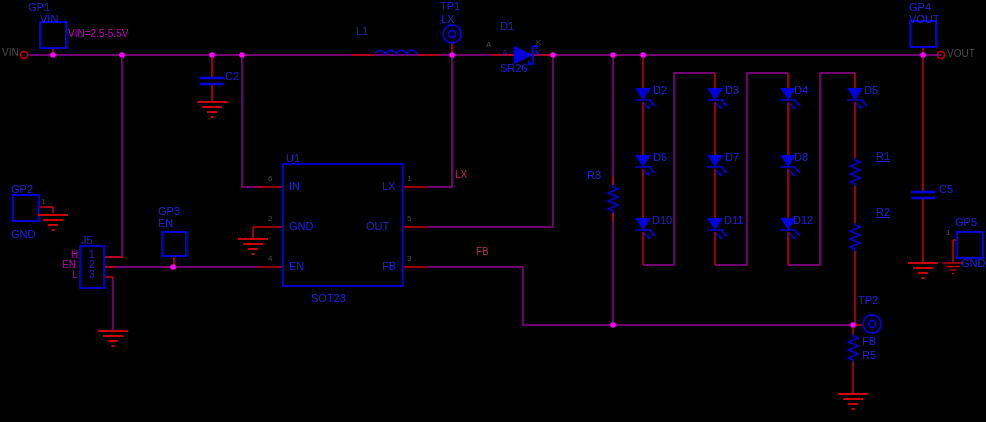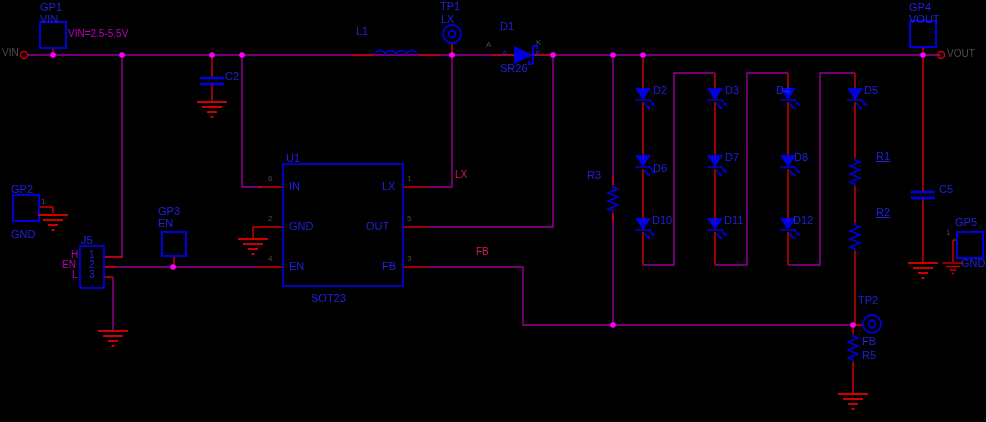--- a/index.html
+++ b/index.html
@@ -157,21 +157,21 @@
         <circle cx="643" cy="55" r="2.8"></circle>
     <circle cx="923" cy="55" r="2.8"></circle>
         <circle cx="173" cy="267" r="2.8"></circle>
     <circle cx="613" cy="325" r="2.8"></circle>
         <circle cx="853" cy="325" r="2.8"></circle>
   </g>
 </svg>
 
 <div class="lbl dim" style="left:2px;top:48px;font-size:10px">VIN</div>
 
-<div class="lbl" style="left:40px;top:1px">GP1</div>
+<div class="lbl" style="left:28px;top:1px">GP1</div>
 <div class="lbl" style="left:40px;top:13px">VIN</div>
 <div class="lbl mag sm" style="left:68px;top:28px">VIN=2.5-5.5V</div>
 
 <div class="lbl" style="left:356px;top:25px">L1</div>
 
 <div class="lbl" style="left:440px;top:0px">TP1</div>
 <div class="lbl" style="left:441px;top:13px">LX</div>
 
 <div class="lbl" style="left:500px;top:20px">D1</div>
 <div class="lbl dim" style="left:486px;top:40px">A</div>
@@ -212,23 +212,23 @@
 <div class="lbl" style="left:158px;top:205px">GP3</div>
 <div class="lbl" style="left:158px;top:217px">EN</div>
 
 <div class="lbl wnet sm" style="left:455px;top:169px">LX</div>
 <div class="lbl wnet sm" style="left:476px;top:246px">FB</div>
 
 <div class="lbl" style="left:587px;top:169px">R3</div>
 
 <div class="lbl" style="left:653px;top:84px">D2</div>
 <div class="lbl" style="left:725px;top:84px">D3</div>
-<div class="lbl" style="left:776px;top:84px">D4</div>
+<div class="lbl" style="left:794px;top:84px">D4</div>
 <div class="lbl" style="left:864px;top:84px">D5</div>
-<div class="lbl" style="left:653px;top:162px">D6</div>
+<div class="lbl" style="left:653px;top:151px">D6</div>
 <div class="lbl" style="left:725px;top:151px">D7</div>
 <div class="lbl" style="left:794px;top:151px">D8</div>
 <div class="lbl" style="left:652px;top:214px">D10</div>
 <div class="lbl" style="left:724px;top:214px">D11</div>
 <div class="lbl" style="left:793px;top:214px">D12</div>
 
 <div class="lbl under" style="left:864px;top:150px">R1</div>
 <div class="lbl under" style="left:864px;top:206px">R2</div>
 
 <div class="lbl" style="left:909px;top:1px">GP4</div>

